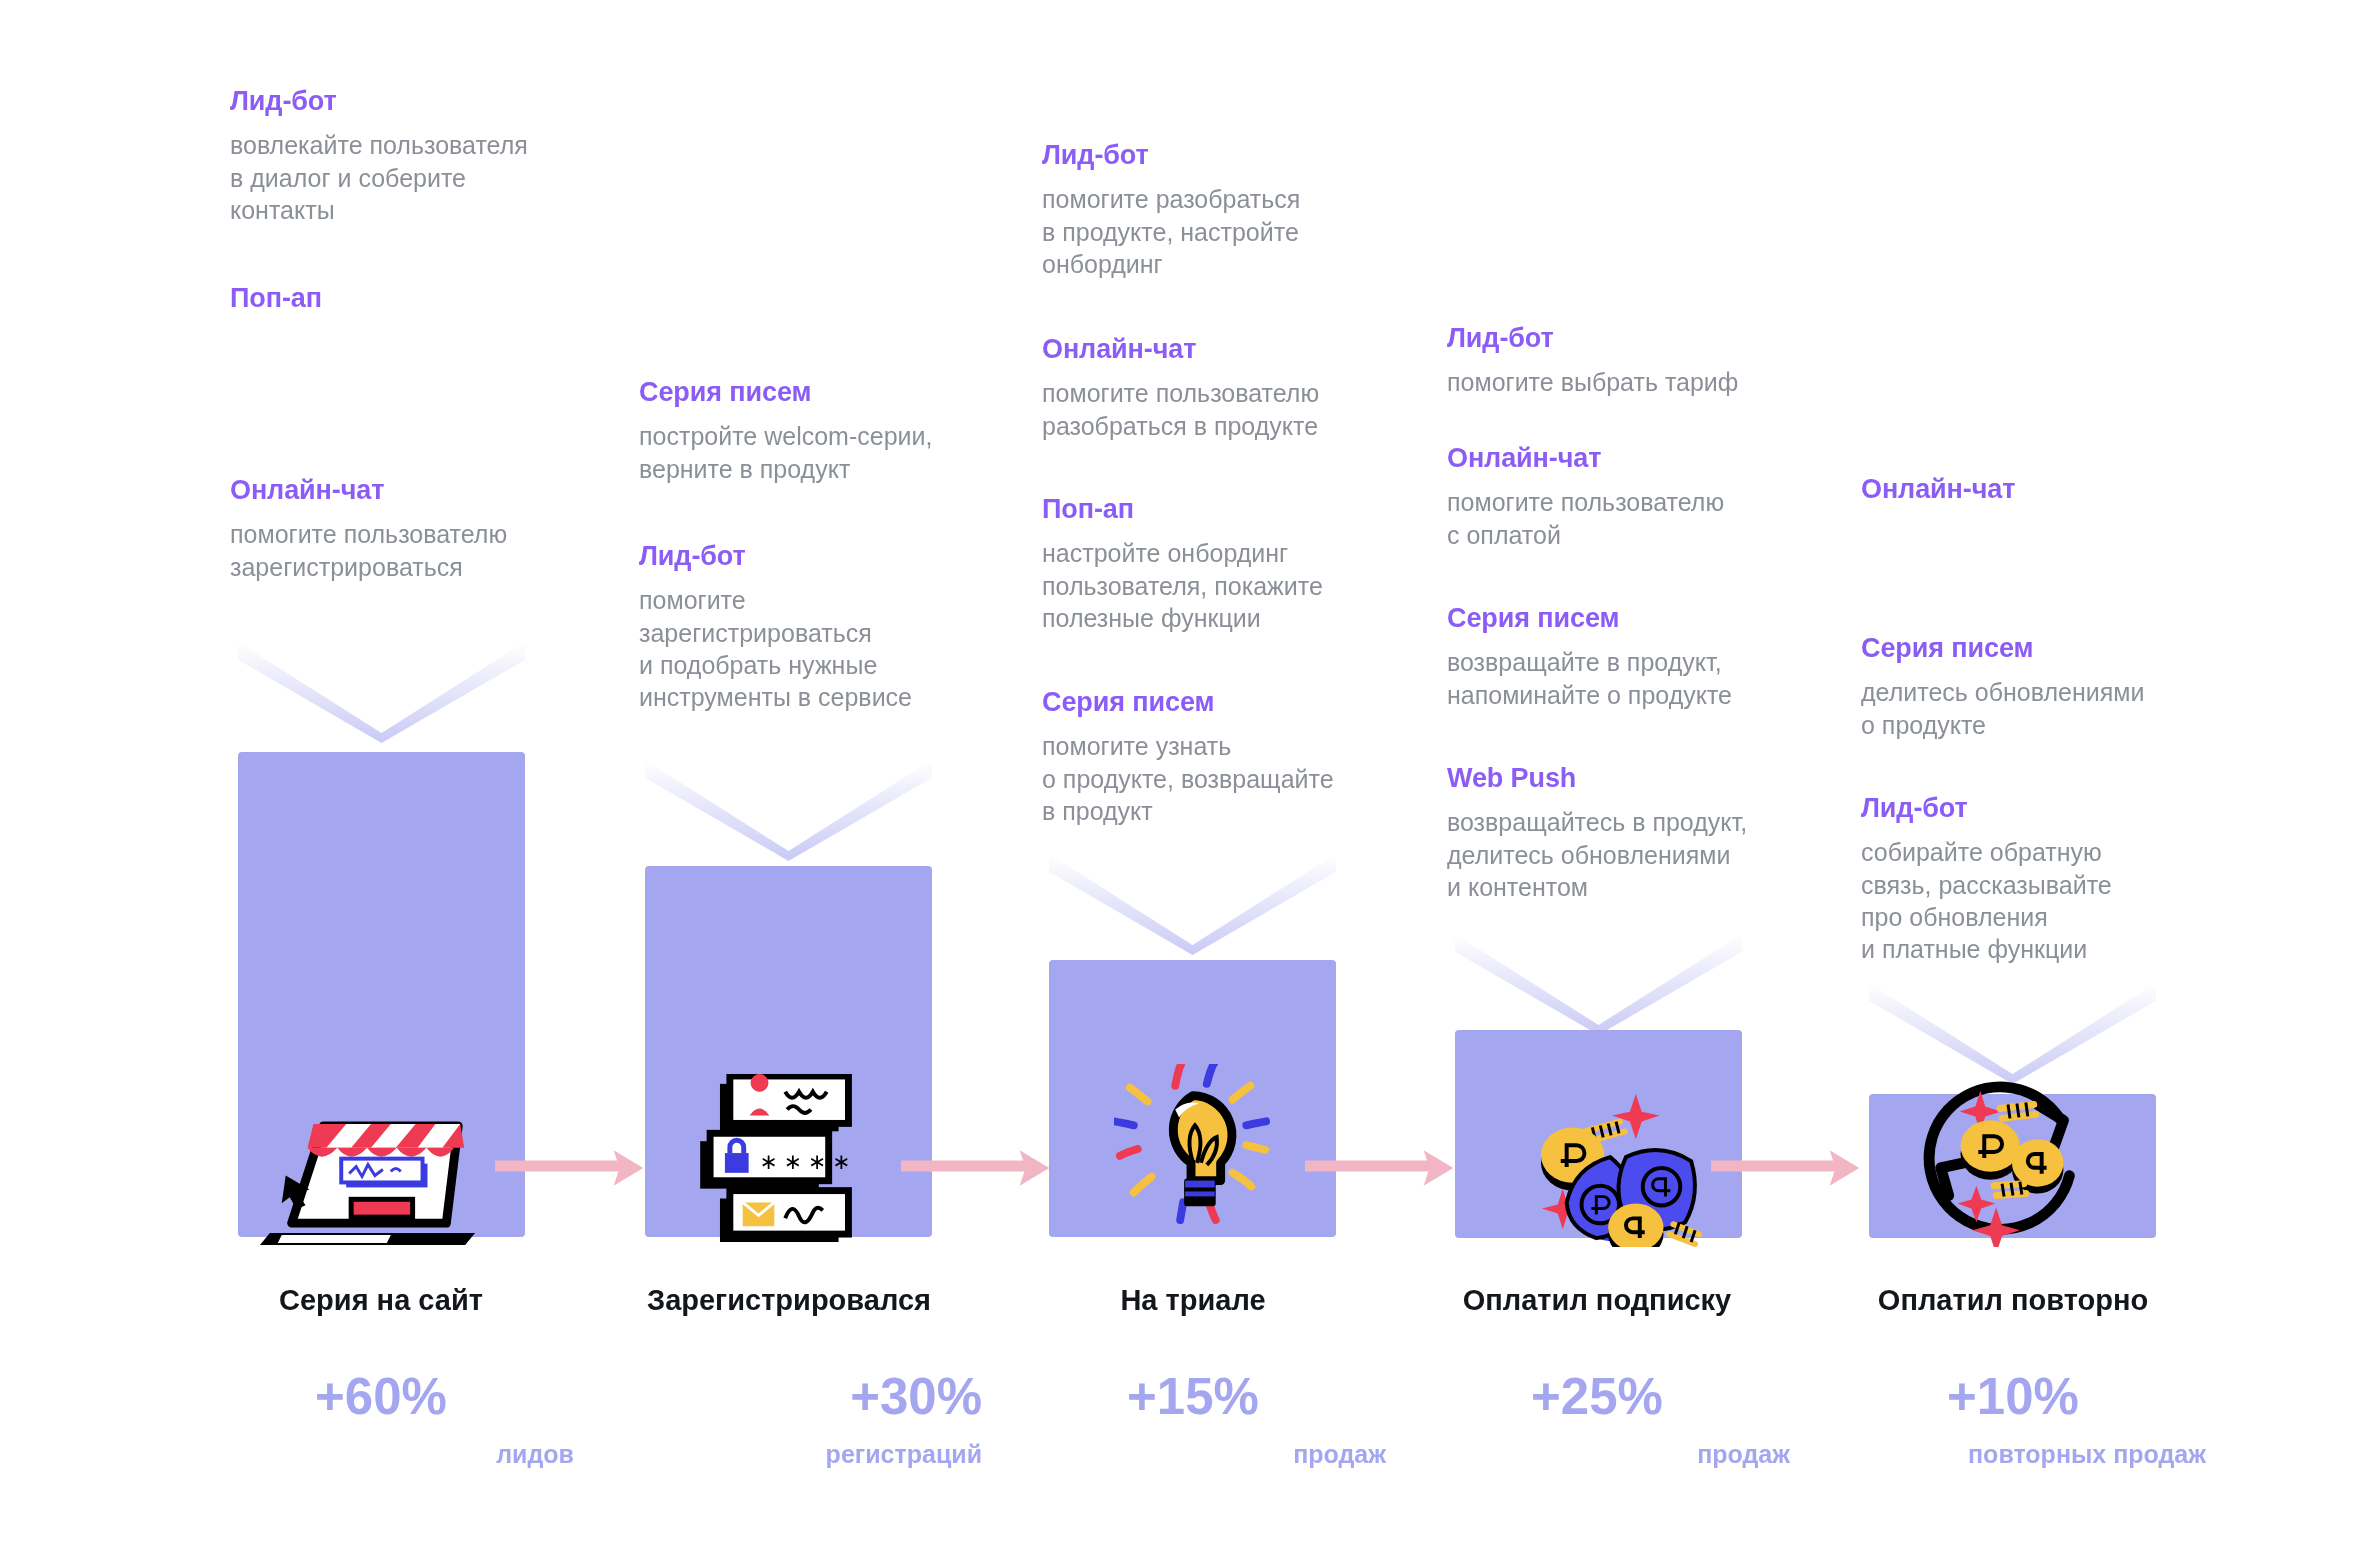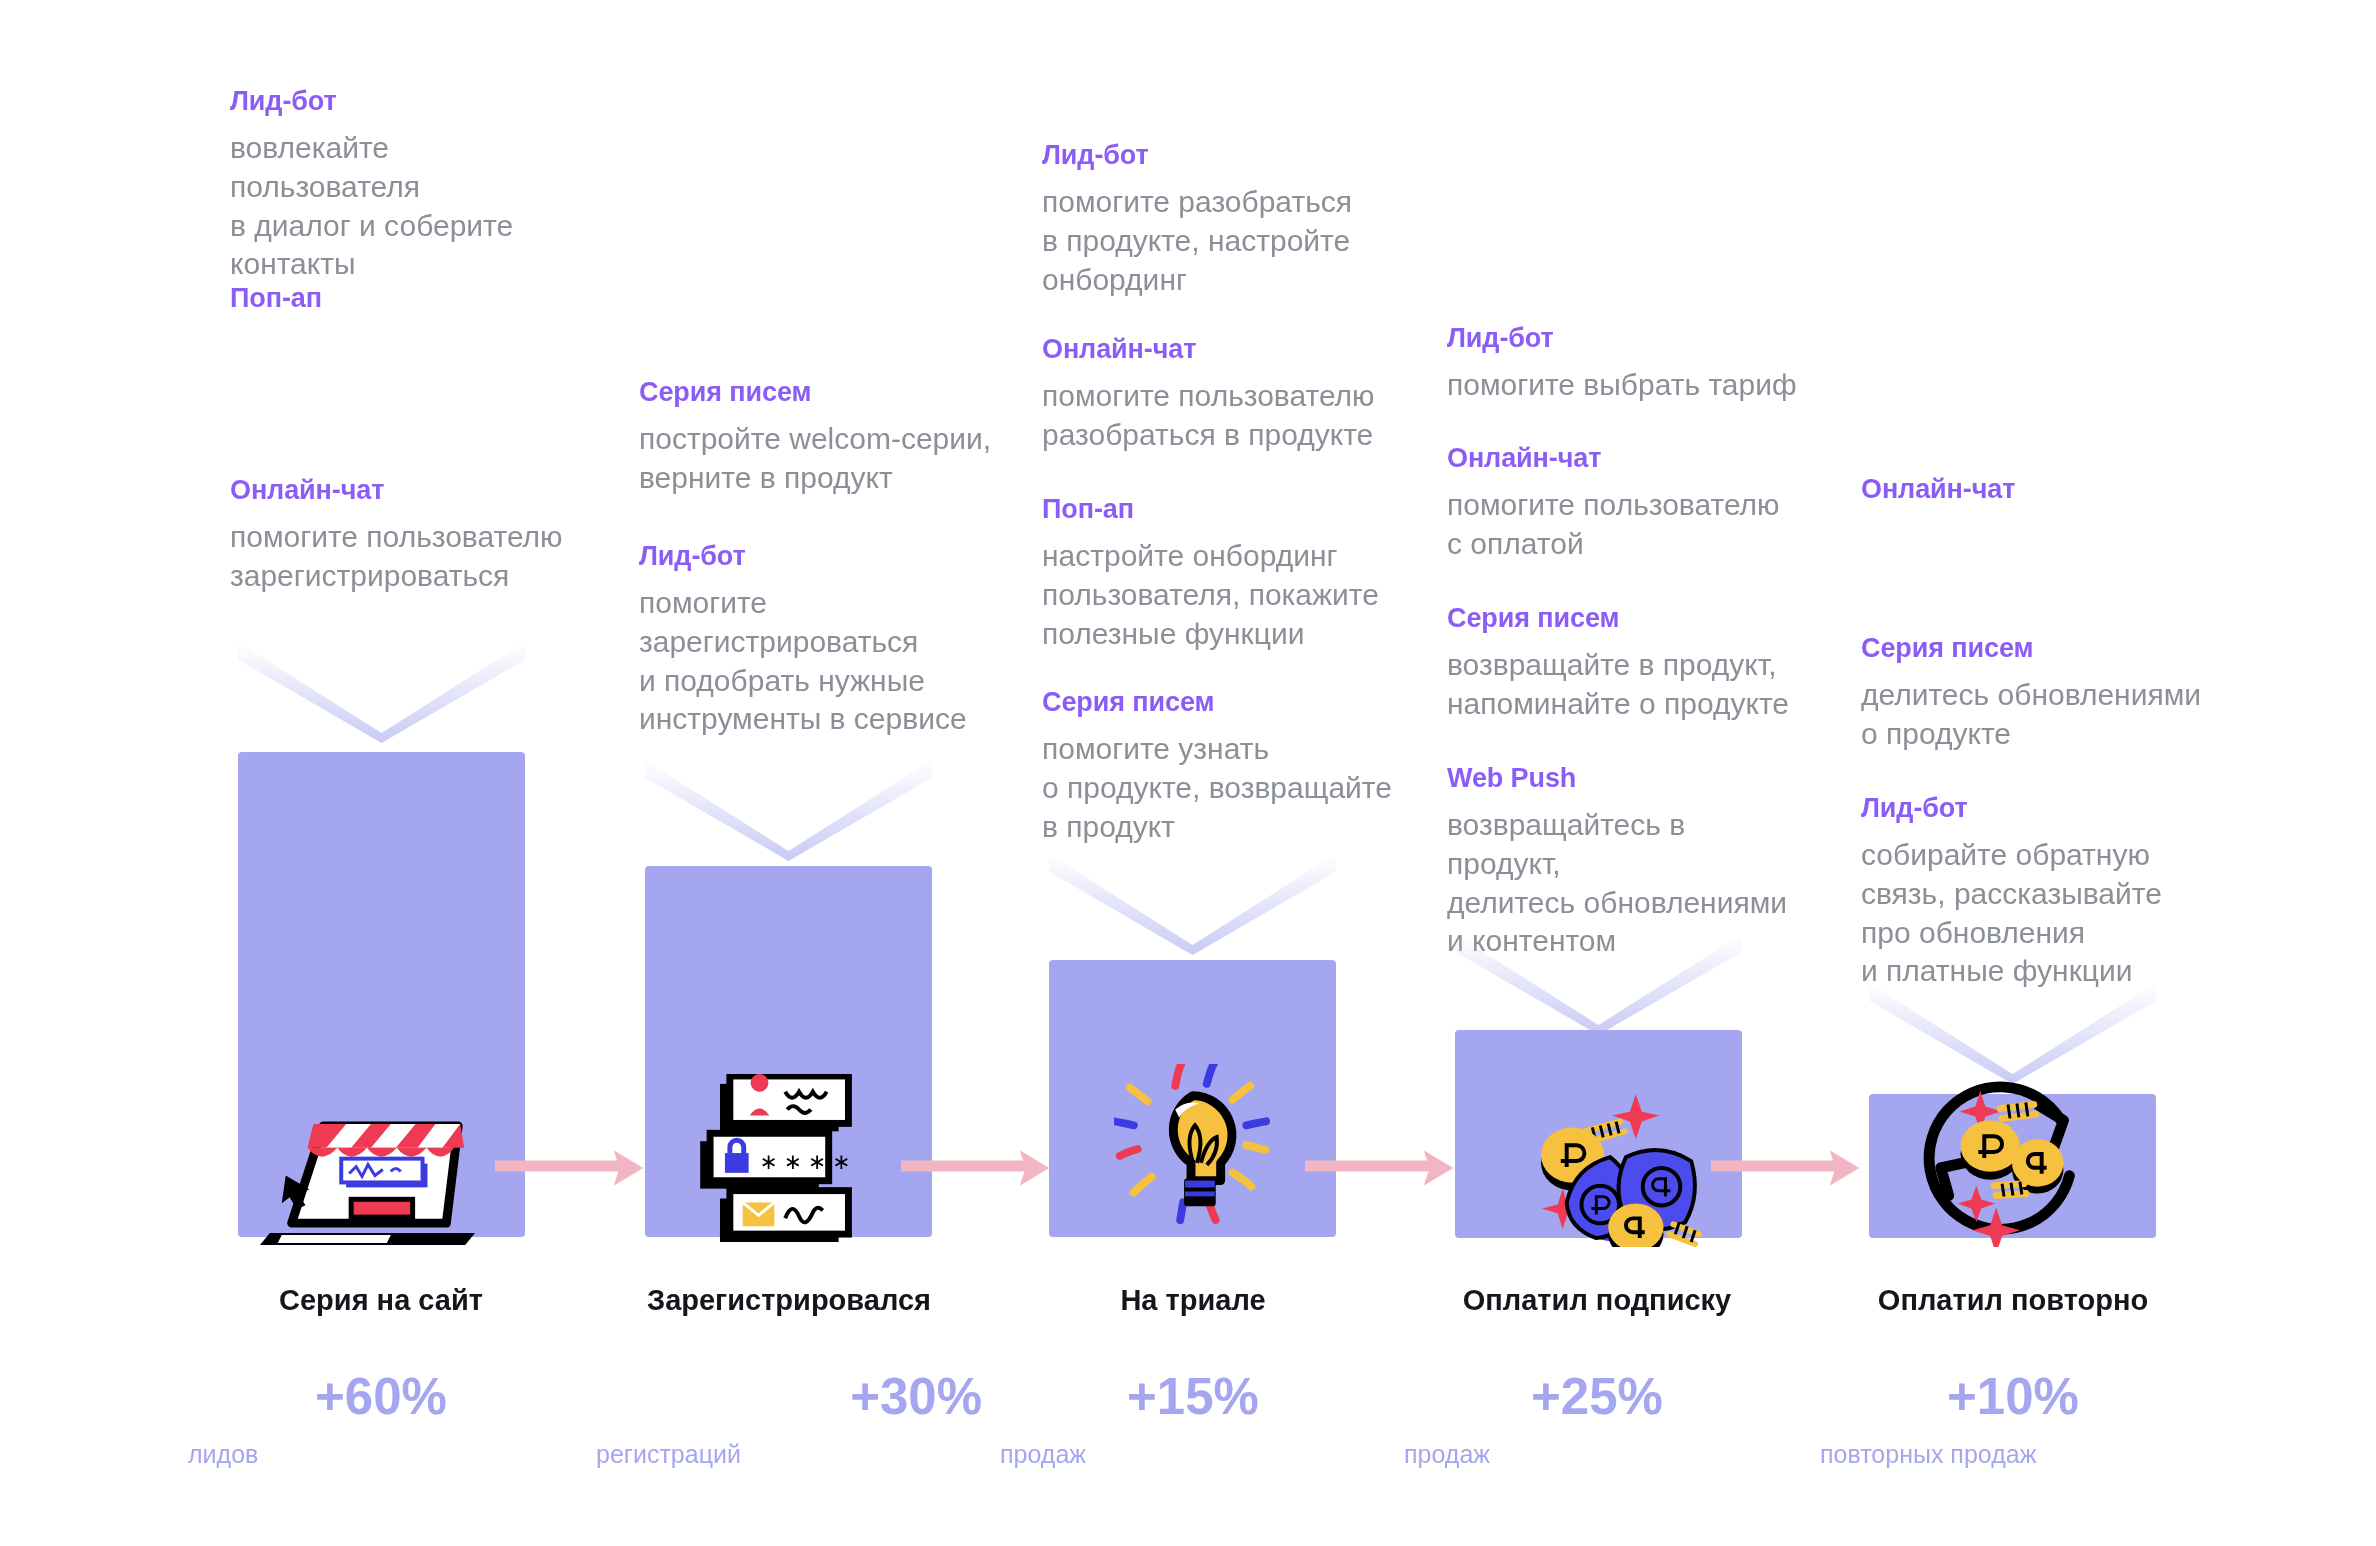--- a/index.html
+++ b/index.html
@@ -11,21 +11,21 @@
   .canvas{position:absolute;inset:0;}
 
   
   .tactic{position:absolute;}
   .tactic h3{
     margin:0 0 12px 0;
     font-size:27px;line-height:1.2;font-weight:700;color:#8b5cf6;
     letter-spacing:-0.1px;
   }
   .tactic p{
-    margin:0;font-size:30px;line-height:1.29;color:#8b8f97;font-weight:400;
+    margin:0;font-size:25px;line-height:1.29;color:#8b8f97;font-weight:400;
     white-space:pre-line;
   }
 
   
   .chevron{position:absolute;pointer-events:none;}
   .chevron svg{display:block;}
 
   
   .bar{
     position:absolute;background:#A5A6F0;border-radius:4px;
@@ -40,22 +40,22 @@
     position:absolute;text-align:center;
     font-size:29px;font-weight:700;color:#13161a;line-height:1.2;
     white-space:nowrap;
   }
   .metric-pct{
     position:absolute;text-align:center;
     font-size:51px;font-weight:700;color:#A5A6F0;line-height:1;
     white-space:nowrap;
   }
   .metric-sub{
-    position:absolute;text-align:left;
-    font-size:25px;font-weight:400;color:#A5A6F0;line-height:1.2;
+    position:absolute;text-align:right;
+    font-size:25px;font-weight:700;color:#A5A6F0;line-height:1.2;
     white-space:nowrap;
   }
 
   
   .illus{position:absolute;}
   .illus svg{display:block;}
 </style>
 </head>
 <body>
 

